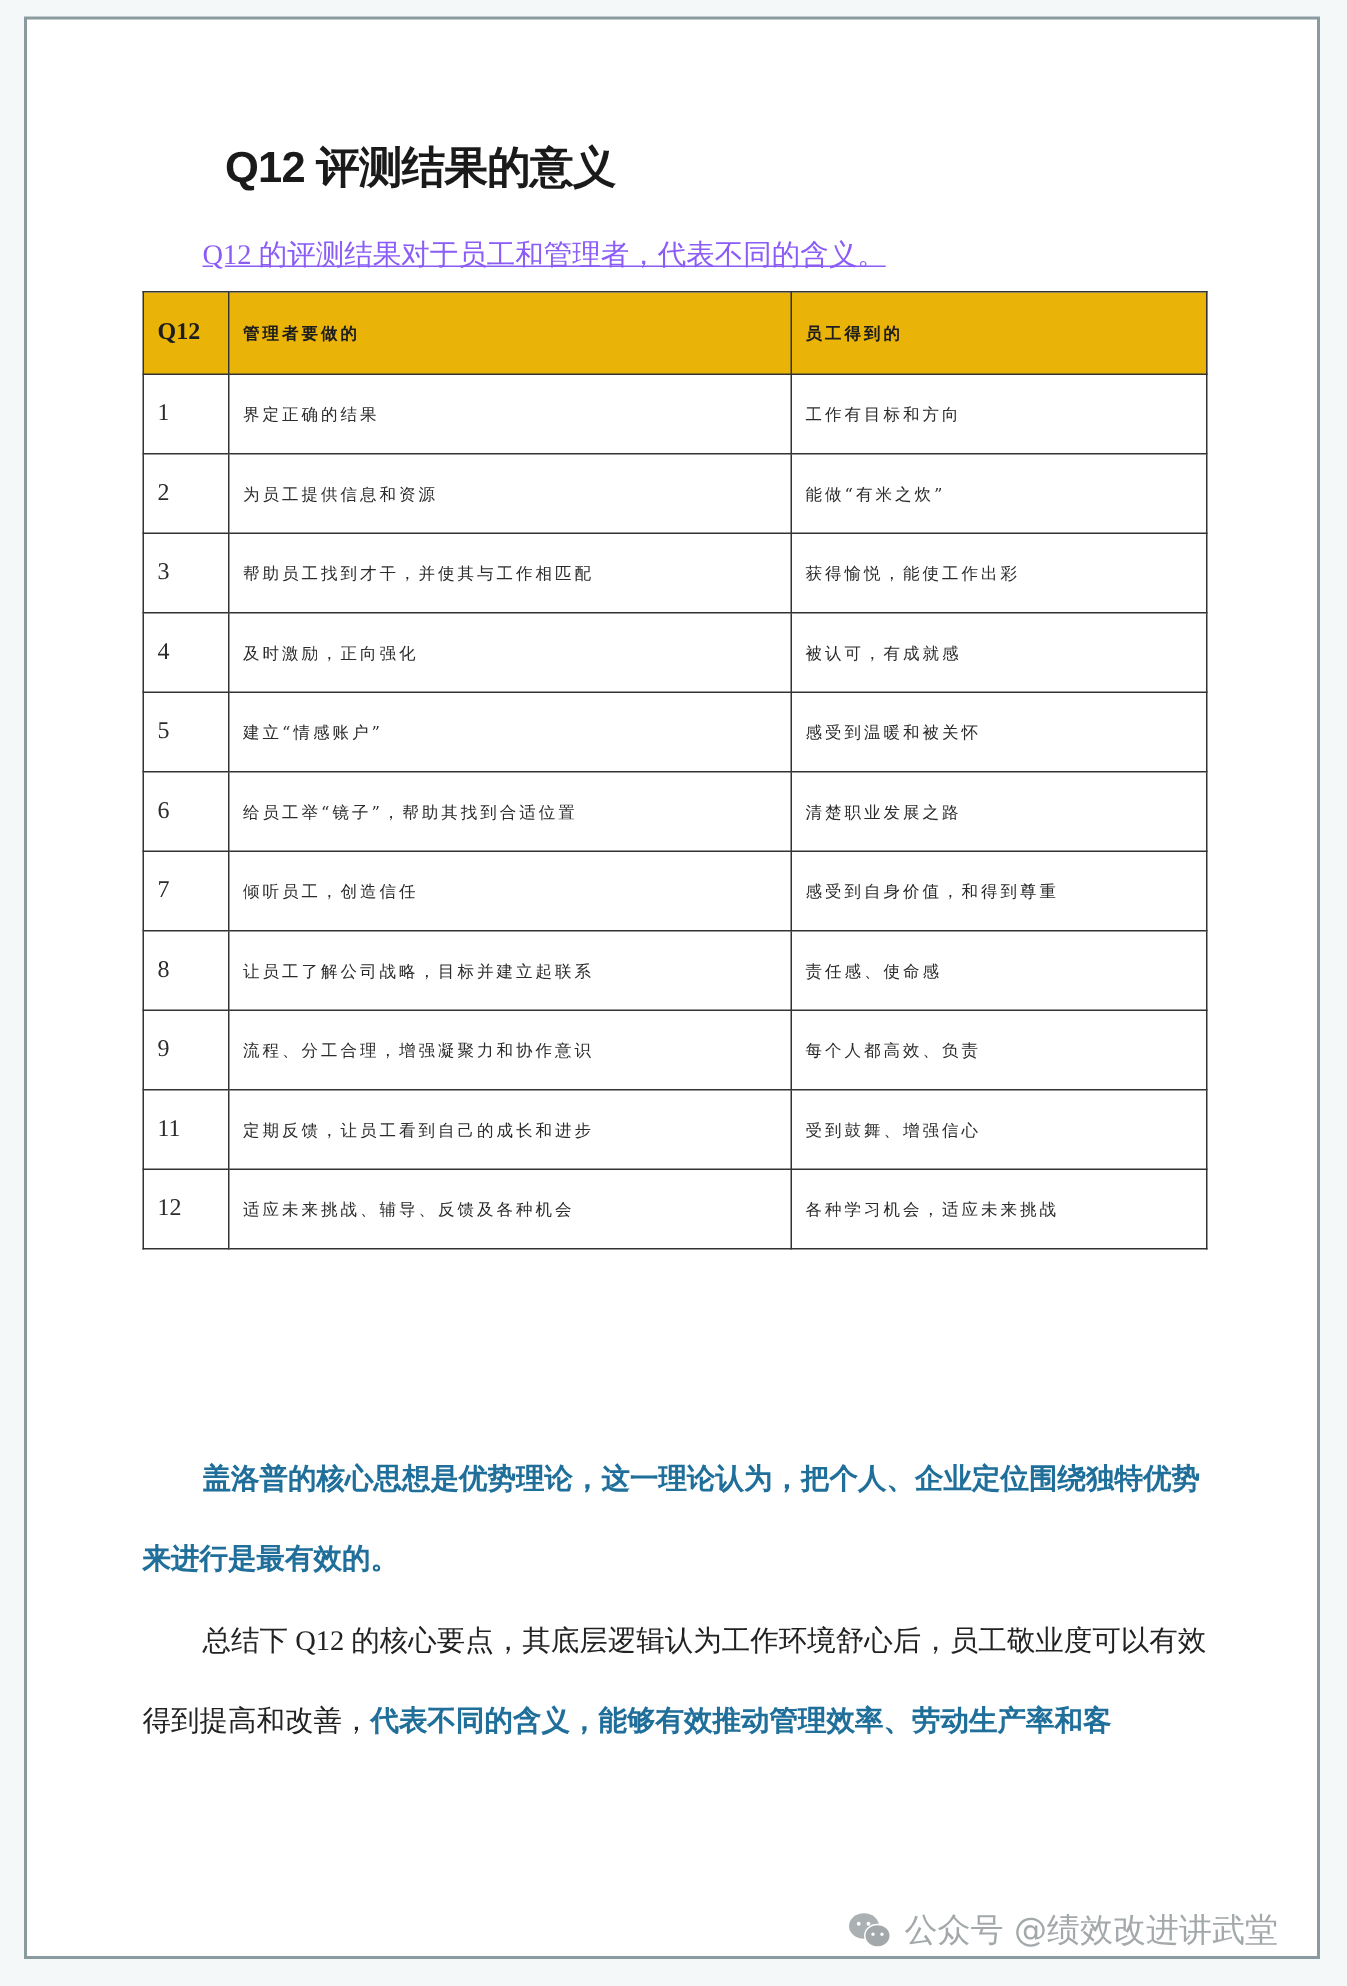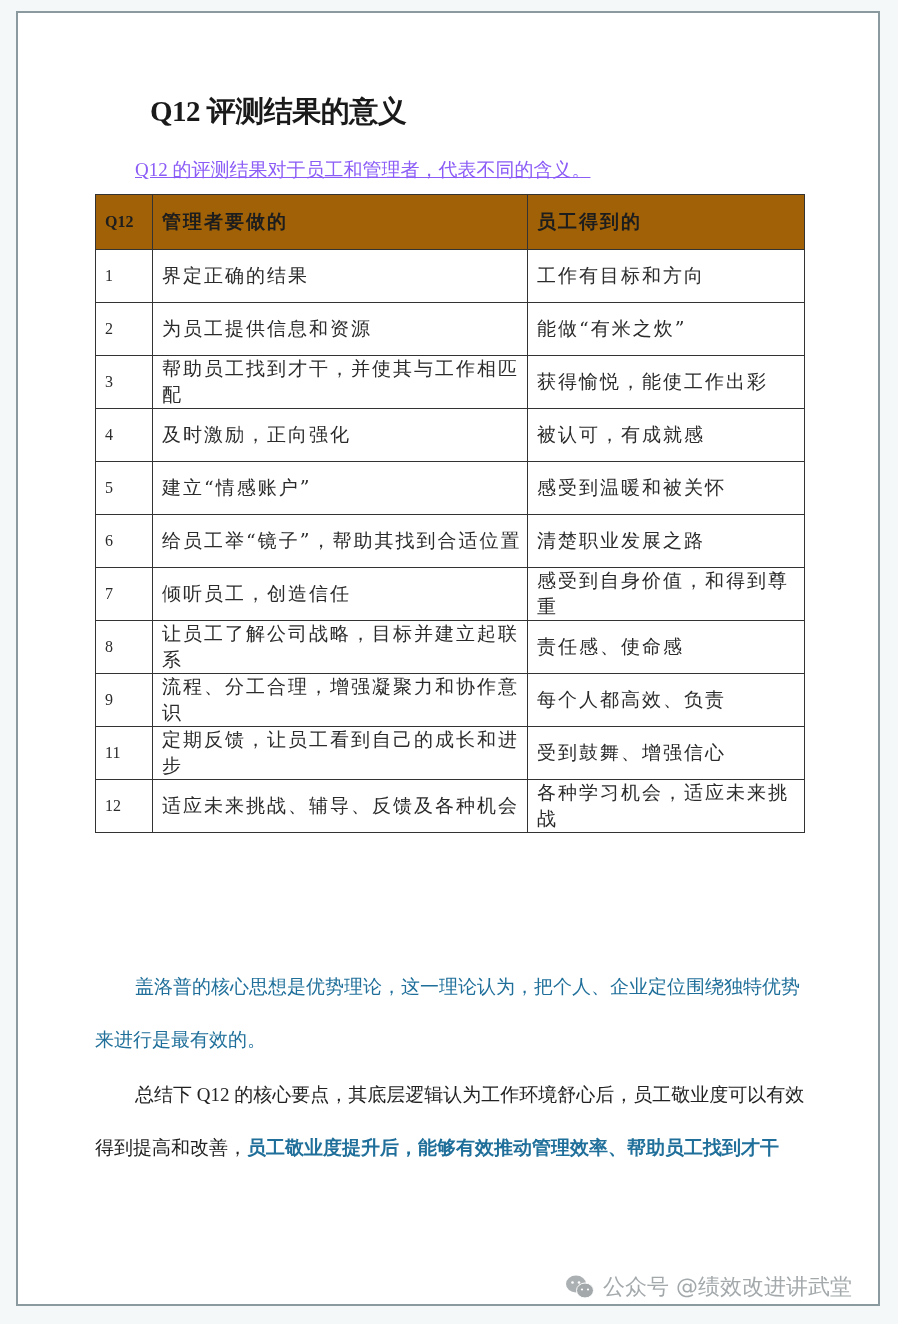--- a/index.html
+++ b/index.html
@@ -19,21 +19,21 @@
     background: #ffffff;
     box-sizing: border-box;
   }
   .title {
     position: absolute;
     left: 150px; top: 92px;
     font-size: 29px;
     font-weight: bold;
     color: #1a1a1a;
     letter-spacing: -0.5px;
-    font-family: Liberation Serif, serif;
+    font-family: Liberation Sans, sans-serif;
   }
   .intro {
     position: absolute;
     left: 135px; top: 157px;
     font-size: 19px;
     color: #8b5cf6;
     font-family: "Liberation Serif", "DejaVu Serif", serif;
     text-decoration: underline;
   }
   table.q12 {
@@ -43,47 +43,47 @@
     border-collapse: collapse;
     table-layout: fixed;
     font-family: "DejaVu Serif", "Liberation Serif", serif;
   }
   table.q12 th, table.q12 td {
     border: 1.5px solid #333;
     height: 53px;
     padding: 0 0 0 9px;
     text-align: left;
     vertical-align: middle;
-    font-size: 19px;
+    font-size: 11px;
     letter-spacing: 2px;
     color: #2b2b2b;
     box-sizing: border-box;
   }
   table.q12 th {
-    background: #a16207;
+    background: #eab308;
     font-weight: bold;
     height: 55px;
     color: #1d1d1d;
   }
   table.q12 td.num { letter-spacing: 0; font-family: "Liberation Serif", serif; font-size: 16px; }
   table.q12 th.num { letter-spacing: 0; font-family: "Liberation Serif", serif; font-size: 16px; }
   .col-num { width: 57px; }
   .col-mgr { width: 375px; }
   .col-emp { width: 277px; }
 
   .para {
     position: absolute;
     font-size: 19px;
     line-height: 53px;
     font-family: "Liberation Serif", "DejaVu Serif", serif;
   }
   .para1 {
     left: 95px; top: 960px; width: 712px;
     color: #1f6f9a;
-    font-weight: normal;
+    font-weight: bold;
     text-indent: 40px;
   }
   .para2 {
     left: 95px; top: 1068px; width: 712px;
     color: #222;
     text-indent: 40px;
   }
   .hl { color: #1f6f9a; font-weight: bold; }
 
   .watermark {
@@ -173,21 +173,21 @@
         <td class="num">12</td>
         <td>适应未来挑战、辅导、反馈及各种机会</td>
         <td>各种学习机会，适应未来挑战</td>
       </tr>
   </tbody>
 </table>
 
 <div class="para para1">盖洛普的核心思想是优势理论，这一理论认为，把个人、企业定位围绕独特优势来进行是最有效的。</div>
 
 <div class="para para2">
-  <span>总结下 Q12 的核心要点，其底层逻辑认为工作环境舒心后，员工敬业度可以有效得到提高和改善，</span><span class="hl">员工敬业度提升后，能够有效推动管理效率、帮助员工找到才干</span>
+  <span>总结下 Q12 的核心要点，其底层逻辑认为工作环境舒心后，员工敬业度可以有效得到提高和改善，</span><span class="hl">代表不同的含义，能够有效推动管理效率、劳动生产率和客</span>
 </div>
 
 <div class="watermark">
   <svg class="wm-icon" viewBox="0 0 30 26">
     <ellipse cx="11" cy="10" rx="10" ry="8.5" fill="#a3a8ab"></ellipse>
     <circle cx="7.5" cy="8.5" r="1.3" fill="#fff"></circle>
     <circle cx="14" cy="8.5" r="1.3" fill="#fff"></circle>
     <ellipse cx="20" cy="16.5" rx="8.5" ry="7.5" fill="#9aa0a3" stroke="#fff" stroke-width="1"></ellipse>
     <circle cx="17" cy="15.5" r="1.1" fill="#fff"></circle>
     <circle cx="23" cy="15.5" r="1.1" fill="#fff"></circle>

